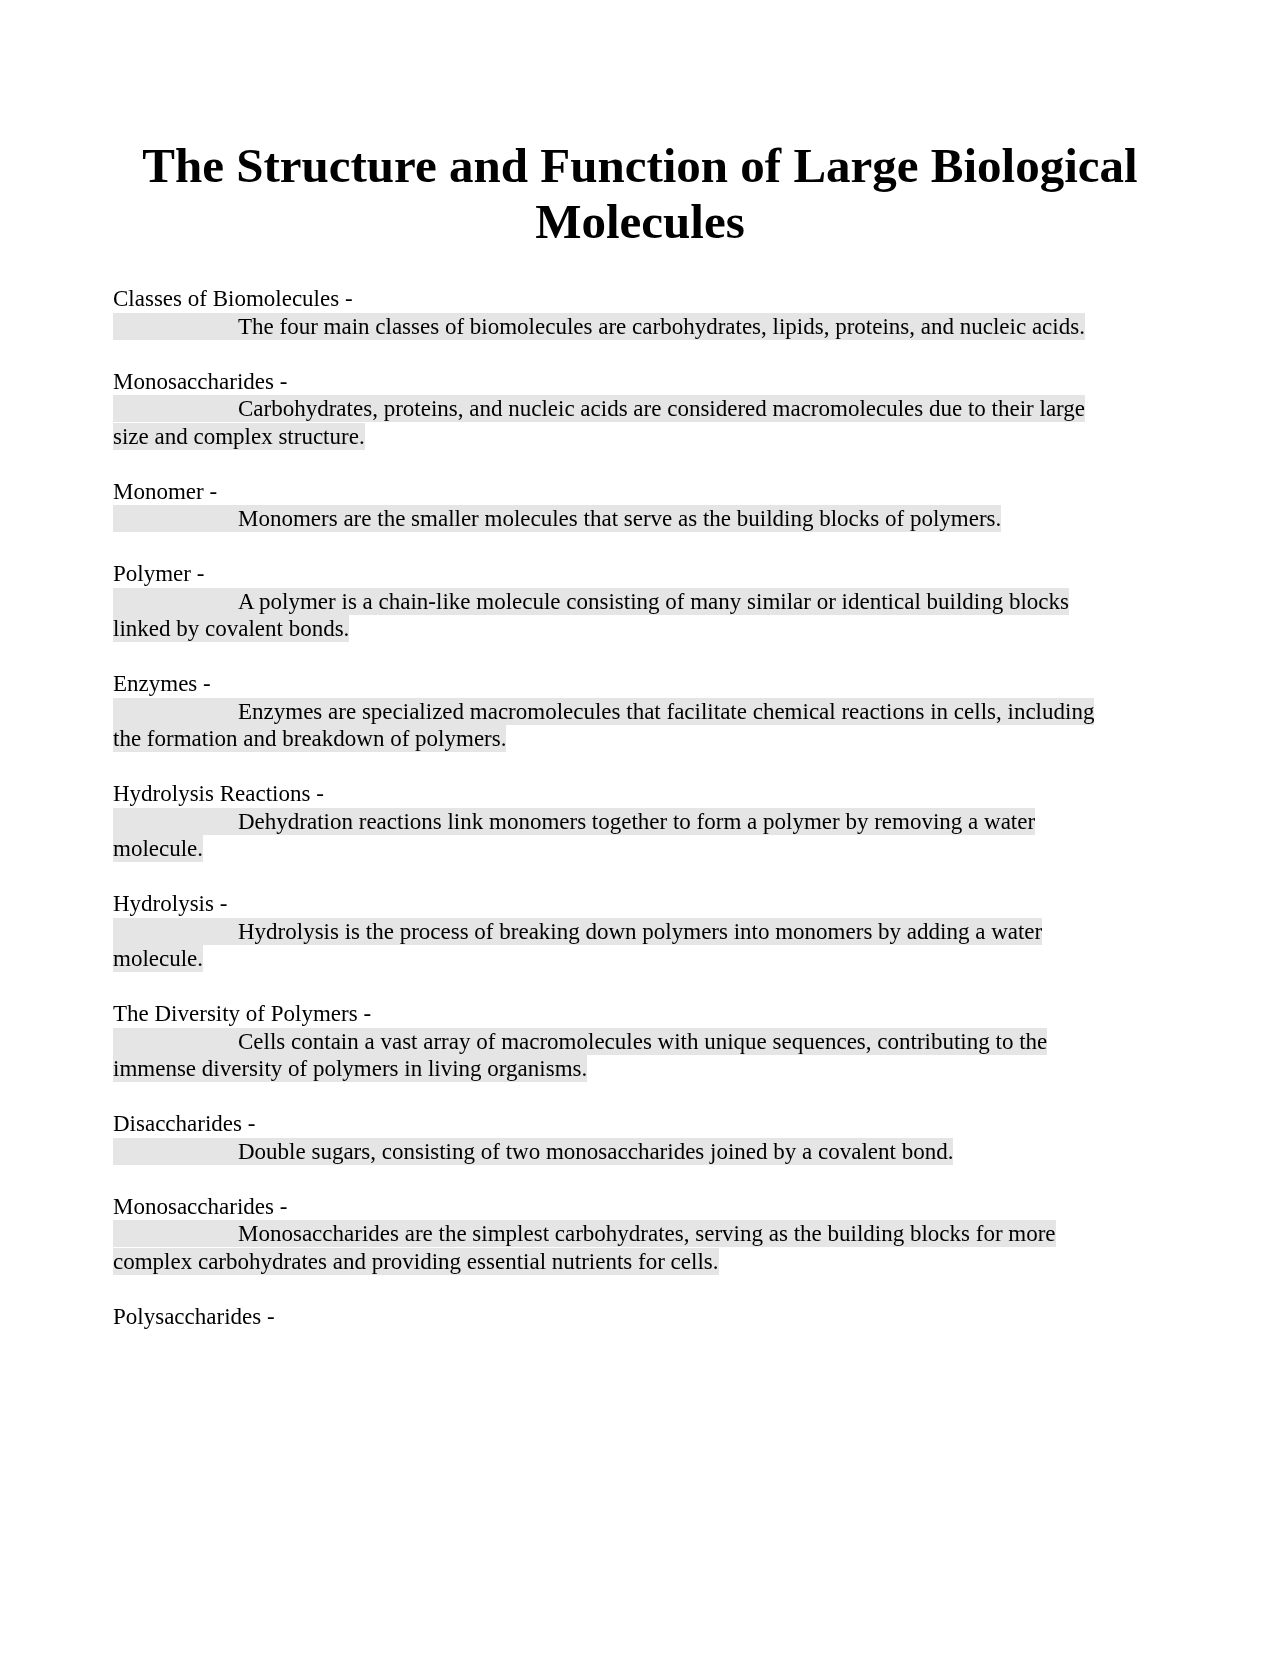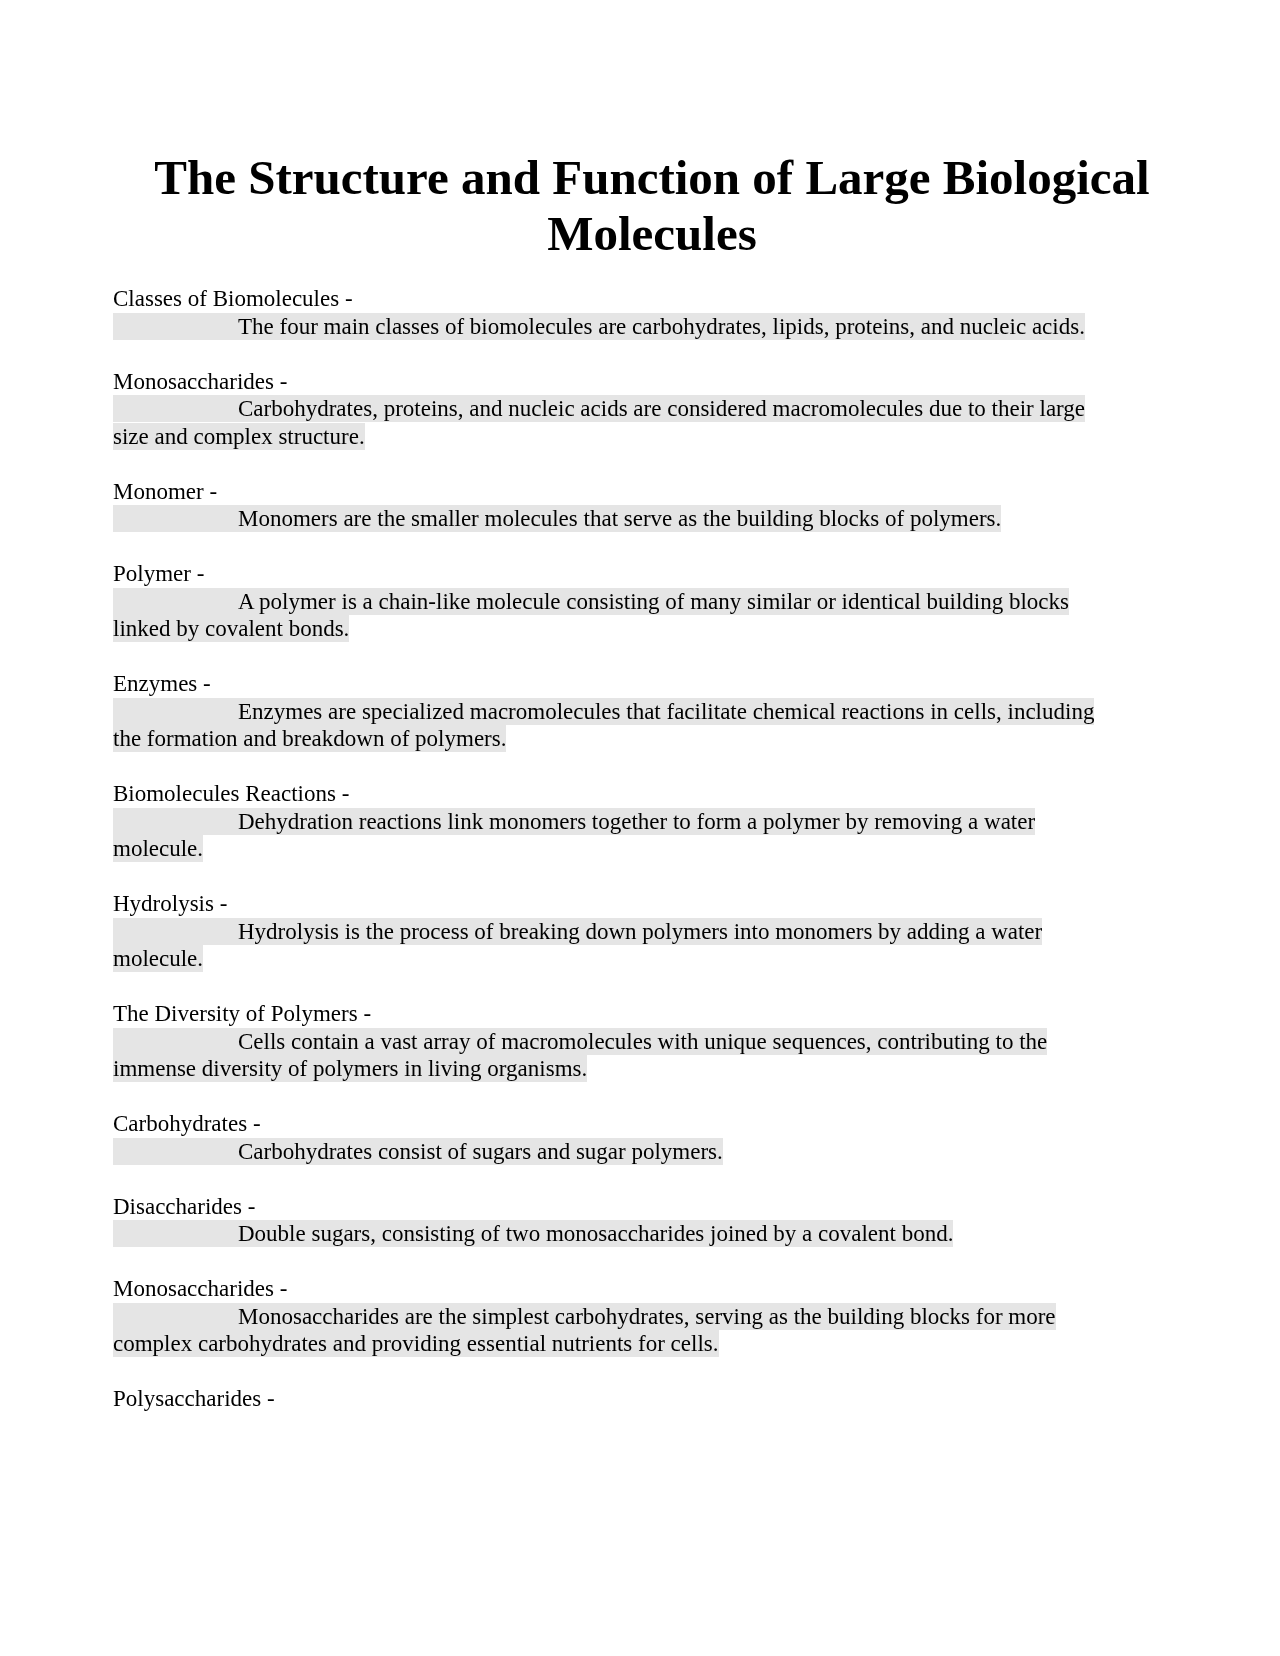--- a/index.html
+++ b/index.html
@@ -23,21 +23,21 @@
     }
     .doc-title {
       position: absolute;
       left: 0;
       top: 138px;
       width: 1054px;
       text-align: center;
       font-size: 49px;
       font-weight: bold;
       line-height: 56px;
-      margin: 12px;
+      margin: 0;
       letter-spacing: 0px;
     }
     .entries {
       position: absolute;
       left: 0;
       top: 285px;
       width: 1000px;
       font-size: 23px;
       line-height: 27.5px;
     }
@@ -90,38 +90,34 @@
       <span class="term">Polymer -</span>
       <span class="definition"><span class="hl"><span class="tab"></span><span>A polymer is a chain-like molecule consisting of many similar or identical building blocks linked by covalent bonds.</span></span></span>
     </div>
 
     <div class="entry">
       <span class="term">Enzymes -</span>
       <span class="definition"><span class="hl"><span class="tab"></span><span>Enzymes are specialized macromolecules that facilitate chemical reactions in cells, including the formation and breakdown of polymers.</span></span></span>
     </div>
 
     <div class="entry">
-      <span class="term">Biomolecules Reactions -</span>
+      <span class="term">Hydrolysis Reactions -</span>
       <span class="definition"><span class="hl"><span class="tab"></span><span>Dehydration reactions link monomers together to form a polymer by removing a water molecule.</span></span></span>
     </div>
 
     <div class="entry">
       <span class="term">Hydrolysis -</span>
       <span class="definition"><span class="hl"><span class="tab"></span><span>Hydrolysis is the process of breaking down polymers into monomers by adding a water molecule.</span></span></span>
     </div>
 
     <div class="entry">
       <span class="term">The Diversity of Polymers -</span>
       <span class="definition"><span class="hl"><span class="tab"></span><span>Cells contain a vast array of macromolecules with unique sequences, contributing to the immense diversity of polymers in living organisms.</span></span></span>
     </div>
 
-    <div class="entry">
-      <span class="term">Carbohydrates -</span>
-      <span class="definition"><span class="hl"><span class="tab"></span><span>Carbohydrates consist of sugars and sugar polymers.</span></span></span>
-    </div>
 
     <div class="entry">
       <span class="term">Disaccharides -</span>
       <span class="definition"><span class="hl"><span class="tab"></span><span>Double sugars, consisting of two monosaccharides joined by a covalent bond.</span></span></span>
     </div>
 
     <div class="entry">
       <span class="term">Monosaccharides -</span>
       <span class="definition"><span class="hl"><span class="tab"></span><span>Monosaccharides are the simplest carbohydrates, serving as the building blocks for more complex carbohydrates and providing essential nutrients for cells.</span></span></span>
     </div>

